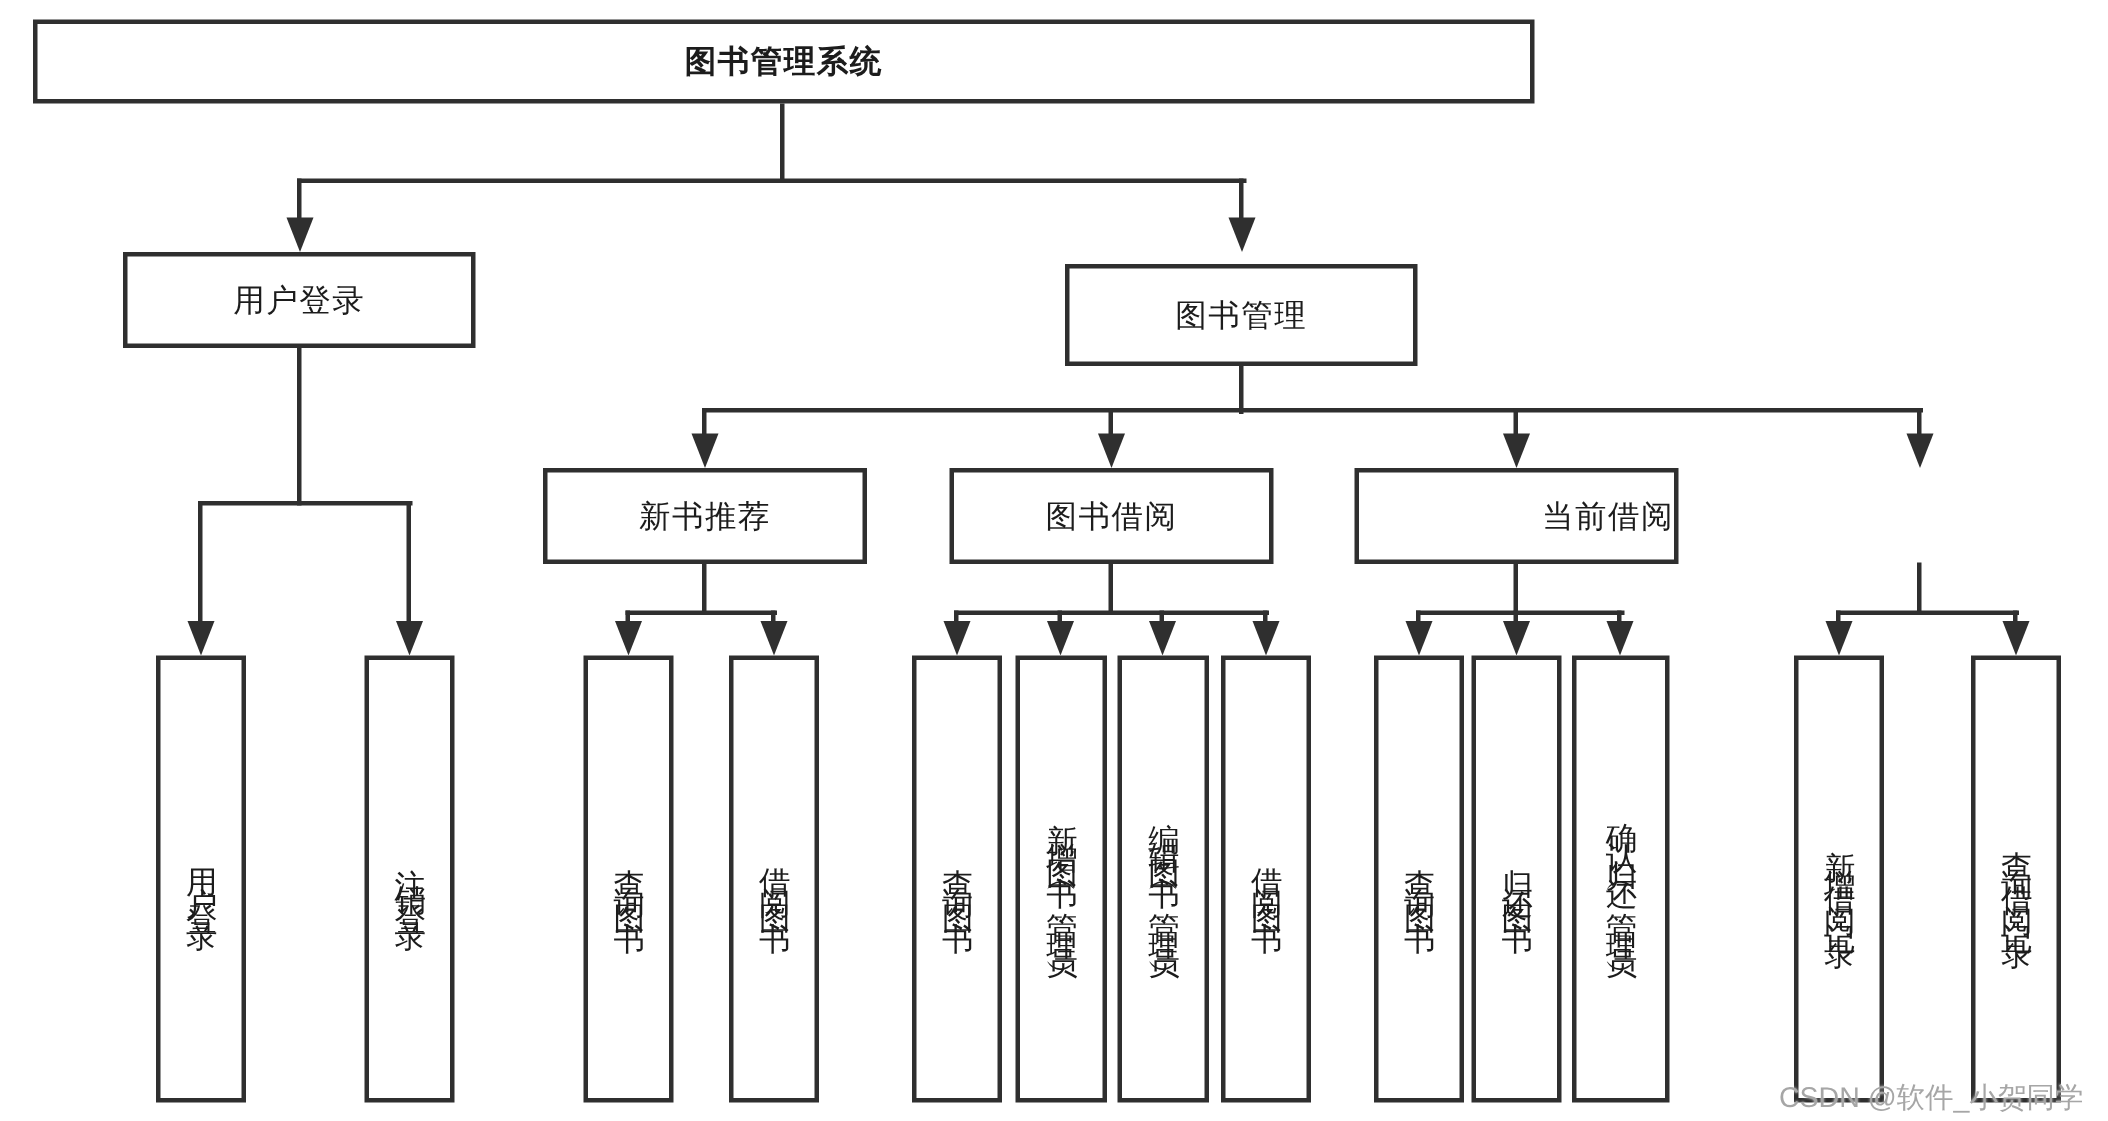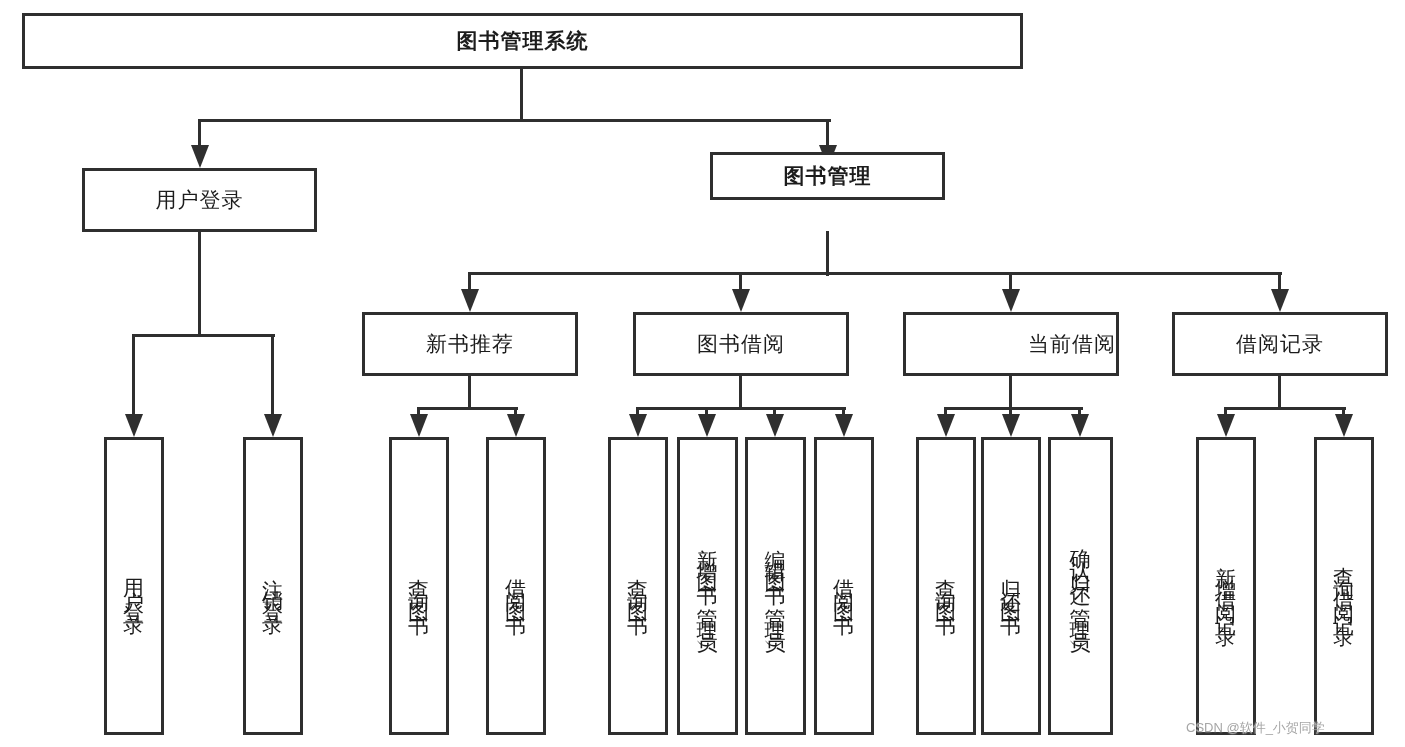--- a/index.html
+++ b/index.html
@@ -60,21 +60,21 @@
     text-orientation: mixed;
     font-size: 21px;
     letter-spacing: 12px;
     line-height: 1.1;
     white-space: nowrap;
   }
   .watermark {
     position: absolute;
     left: 1186px;
     top: 719px;
-    font-size: 13px;
+    font-size: 19px;
     color: var(--wm);
     white-space: nowrap;
     z-index: 5;
     text-shadow: 0 0 2px rgba(255,255,255,.9);
   }
 </style>
 </head>
 <body>
 
 <div class="canvas">
@@ -141,36 +141,33 @@
   <div class="arrow" style="left:1217px; top:414px;"></div>
   <div class="arrow" style="left:1335px; top:414px;"></div>
 
   <div class="box" style="left:22px; top:13px; width:1001px; height:56px;font-weight:bold;">
     <span>图书管理系统</span>
   </div>
 
   <div class="box" style="left:82px; top:168px; width:235px; height:64px;">
     <span>用户登录</span>
   </div>
-  <div class="box" style="left:710px; top:152px; width:235px; height:48px;font-weight:bold;">
+  <div class="box" style="left:710px; top:176px; width:235px; height:68px;">
     <span>图书管理</span>
   </div>
 
   <div class="box" style="left:362px; top:312px; width:216px; height:64px;">
     <span>新书推荐</span>
   </div>
   <div class="box" style="left:633px; top:312px; width:216px; height:64px;">
     <span>图书借阅</span>
   </div>
   <div class="box" style="left:903px; top:312px; width:216px; height:64px;justify-content:flex-end;">
     <span>当前借阅</span>
   </div>
-  <div class="box" style="left:1172px; top:312px; width:216px; height:64px;">
-    <span>借阅记录</span>
-  </div>
 
   <div class="leaf" style="left:104px; width:60px;">
     <span>用户登录</span>
   </div>
   <div class="leaf" style="left:243px; width:60px;">
     <span>注销登录</span>
   </div>
 
   <div class="leaf" style="left:389px; width:60px;">
     <span>查询图书</span>

